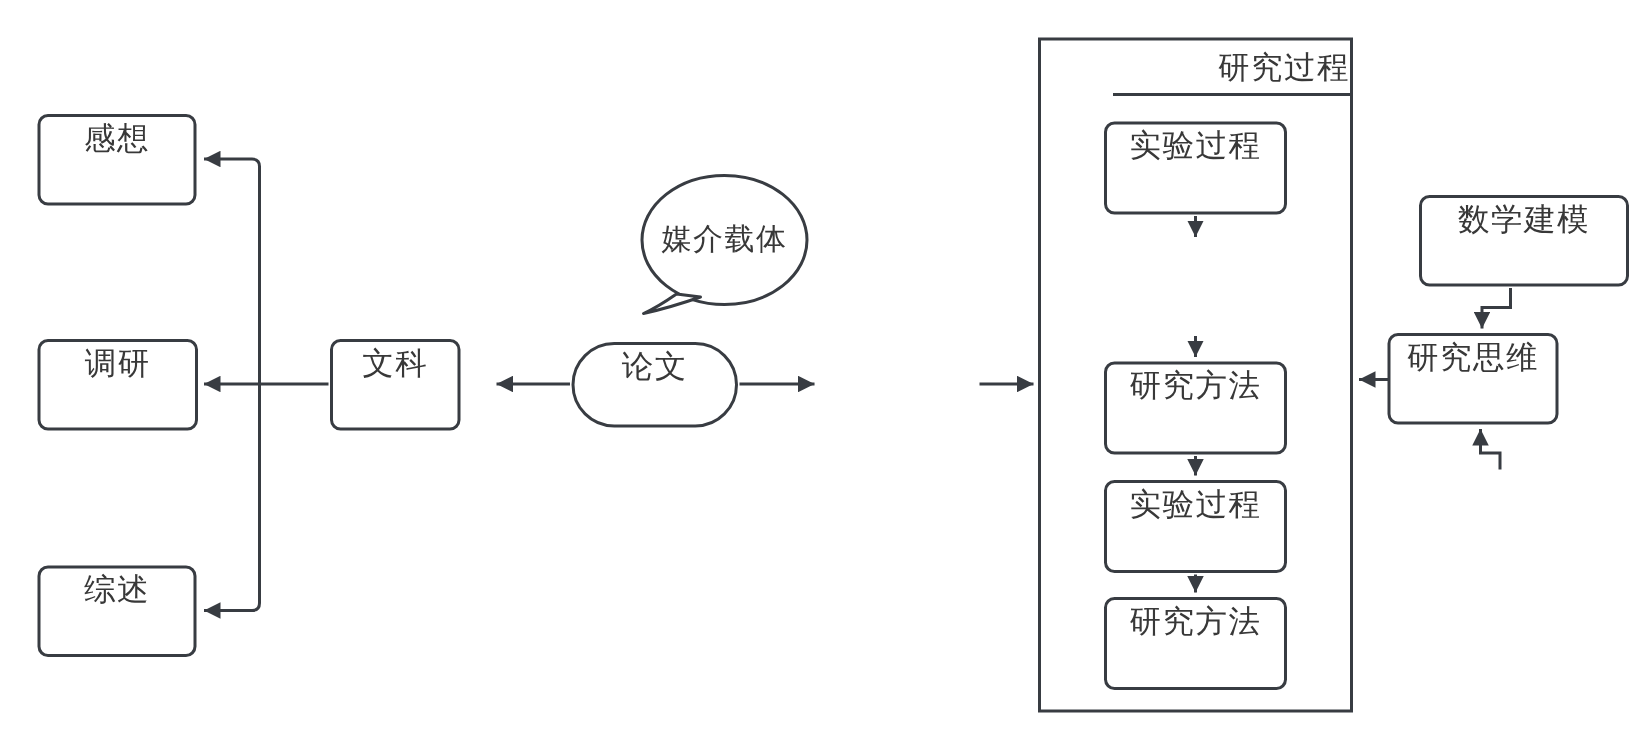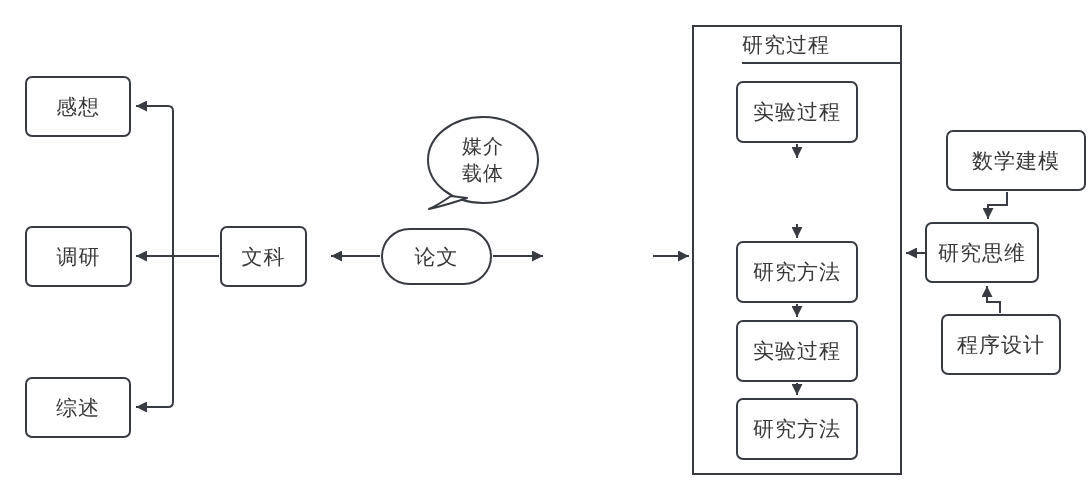--- a/index.html
+++ b/index.html
@@ -6,37 +6,37 @@
   .canvas {
     position:relative; width:1092px; height:500px; background:var(--fill,#fff);
     font-family:"Liberation Sans","DejaVu Sans",sans-serif; overflow:hidden;
   }
   .layer { position:absolute; left:0; top:0; width:1092px; height:500px; }
   .node {
     position:absolute; box-sizing:border-box;
     background:var(--fill,#fff);
     border:2px solid var(--stroke,#383c42);
     border-radius:7px;
-    display:flex; align-items:center; justify-content:center;
+    display:flex; align-items:flex-start; justify-content:center;
     font-size:21px; color:var(--text,#383838); letter-spacing:1px;
     white-space:nowrap;
   }
   .stadium { border-radius:29px; }
   .container-box {
     position:absolute; box-sizing:border-box;
     border:2px solid var(--stroke,#383c42); background:transparent;
   }
   .container-header {
     position:absolute; left:0; top:0; right:0; height:35px;
     border-bottom:2px solid var(--stroke,#383c42);
-    display:flex; align-items:center; justify-content:flex-start;
+    display:flex; align-items:center; justify-content:flex-end;
     font-size:21px; color:var(--text,#383838); letter-spacing:1px;margin-left:48px;
   }
   .bubble-text {
-    position:absolute; display:flex; flex-direction:column;
+    position:absolute; display:flex; 
     align-items:center; justify-content:center;
     font-size:20px; line-height:27px; color:var(--text,#383838); letter-spacing:1px;
   }
   svg path.link { fill:none; stroke:var(--stroke,#383c42); stroke-width:2; }
   svg .shape { fill:var(--fill,#fff); stroke:var(--stroke,#383c42); stroke-width:2; }
   svg marker path { fill:var(--stroke,#383c42); }
 </style>
 </head>
 <body>
 
@@ -114,17 +114,14 @@
   <div class="node" style="left:736px;top:398px;width:122px;height:62px">
     <span>研究方法</span>
   </div>
 
   <div class="node" style="left:946px;top:130px;width:140px;height:61px">
     <span>数学建模</span>
   </div>
   <div class="node" style="left:925px;top:222px;width:114px;height:61px">
     <span>研究思维</span>
   </div>
-  <div class="node" style="left:941px;top:314px;width:120px;height:61px">
-    <span>程序设计</span>
-  </div>
 
 </div>
 
 </body></html>

